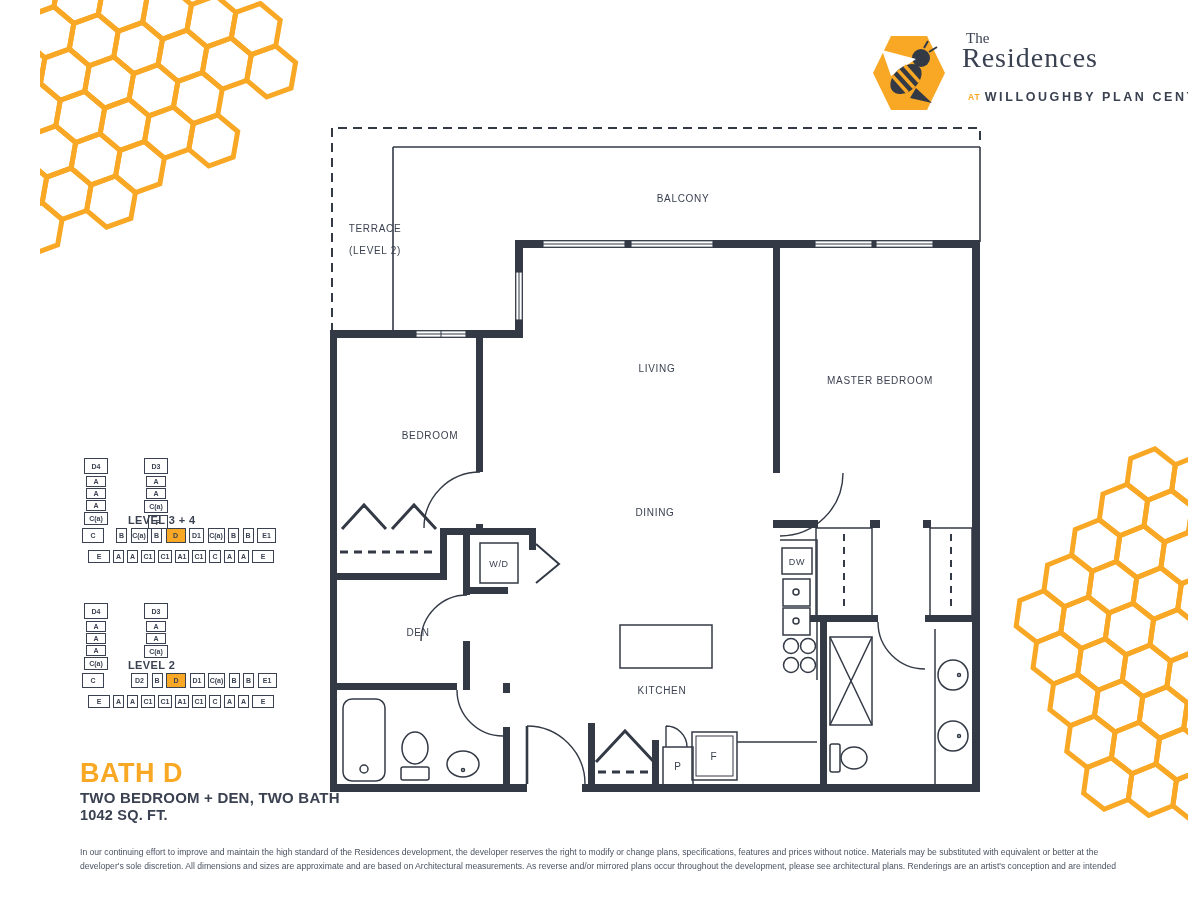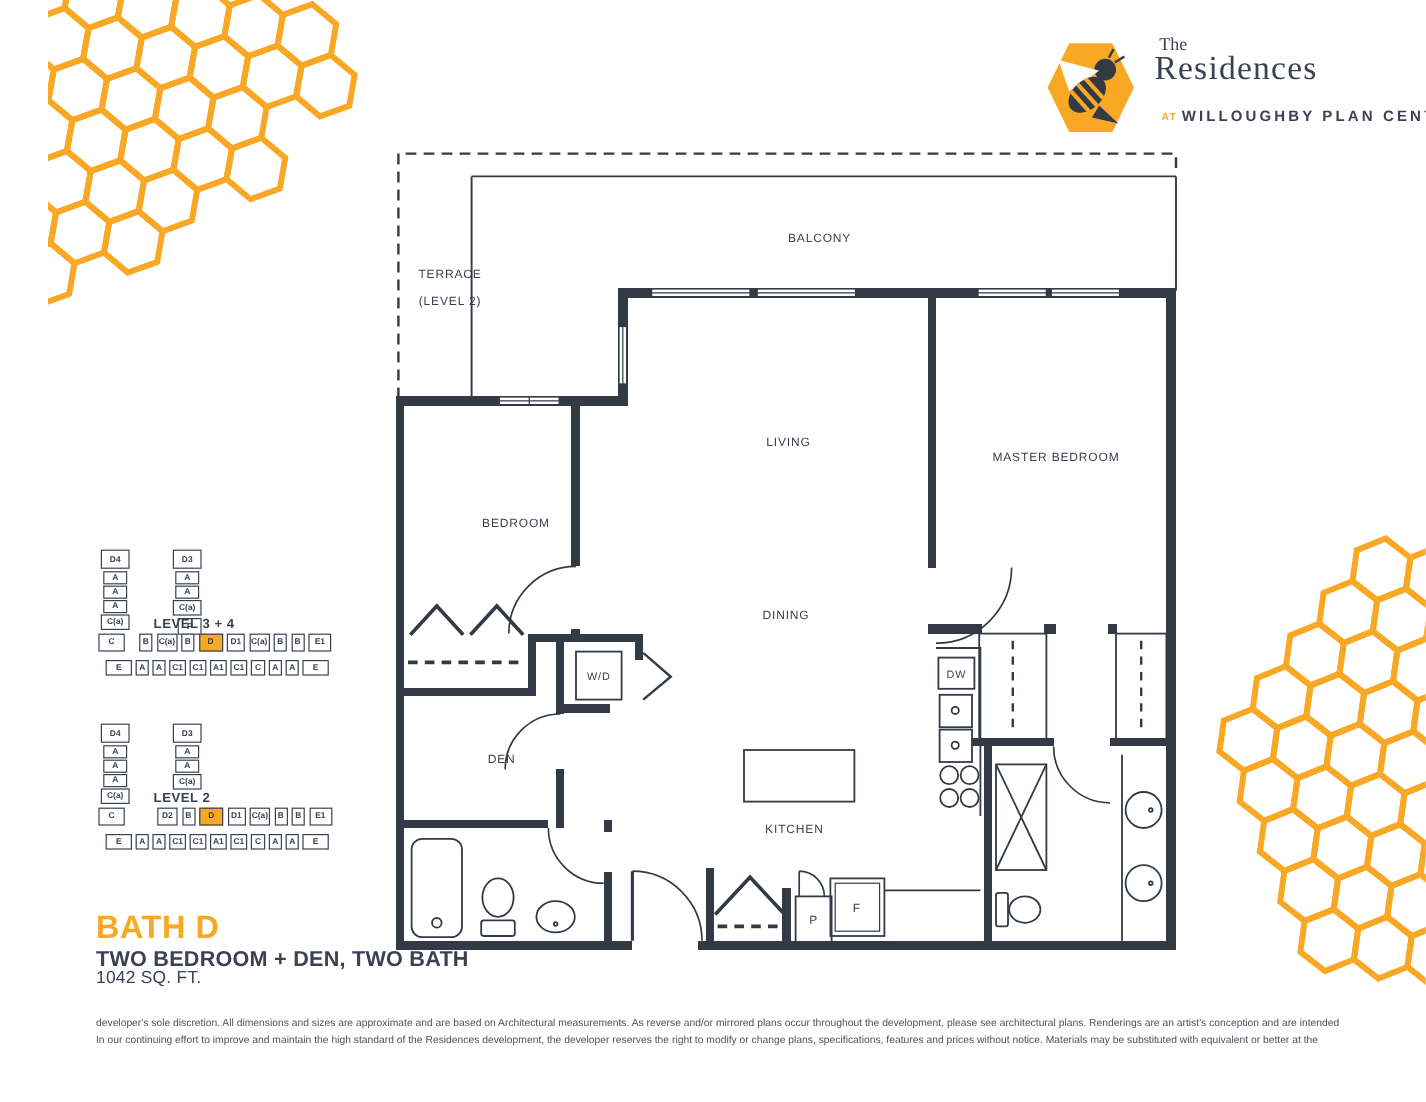--- a/index.html
+++ b/index.html
@@ -10,23 +10,23 @@
   .logo-the{position:absolute;left:926px;top:30px;font-family:"Liberation Serif",serif;
             font-size:15px;color:#3A4150;}
   .logo-name{position:absolute;left:922px;top:42px;font-family:"Liberation Serif",serif;
              font-size:28px;color:#3A4150;letter-spacing:1px;}
   .logo-tagline{position:absolute;left:928px;top:90px;font-size:12.5px;font-weight:bold;
                 color:#3A4150;letter-spacing:2.6px;white-space:nowrap;}
   .logo-tagline .at{color:#F9A825;font-size:8.5px;letter-spacing:1px;margin-right:4px;vertical-align:1px;}
   
   .plan-title{position:absolute;left:40px;top:758px;font-size:27px;font-weight:800;
               color:#F9A825;letter-spacing:.5px;}
-  .plan-sub{position:absolute;left:40px;top:789px;font-size:18px;font-weight:bold;
+  .plan-sub{position:absolute;left:40px;top:789px;font-size:15px;font-weight:bold;
             color:#3A4150;letter-spacing:.2px;}
-  .plan-area{position:absolute;left:40px;top:807px;font-size:14.5px;font-weight:normal;
+  .plan-area{position:absolute;left:40px;top:807px;font-size:14.5px;font-weight:bold;
              color:#3A4150;letter-spacing:.2px;}
   
   .disclaimer{position:absolute;left:40px;top:845px;font-size:8.6px;line-height:14px;
               color:#4A5261;}
   .disclaimer div{white-space:nowrap;}
   
   .kp-unit{position:absolute;box-sizing:border-box;border:1.2px solid #3A4150;background:#fff;
            color:#3A4150;font-size:7px;font-weight:bold;display:flex;align-items:center;
            justify-content:center;line-height:1;}
   .kp-unit.hl{background:#F9A825;}
@@ -340,17 +340,17 @@
     </g>
   </svg>
 
   <div>
     <div class="plan-title">BATH D</div>
     <div class="plan-sub">TWO BEDROOM + DEN, TWO BATH</div>
     <div class="plan-area">1042 SQ. FT.</div>
   </div>
 
   <div class="disclaimer">
+    <div>In our continuing effort to improve and maintain the high standard of the Residences development, the developer reserves the right to modify or change plans, specifications, features and prices without notice. Materials may be substituted with equivalent or better at the</div>
     <div>developer's sole discretion. All dimensions and sizes are approximate and are based on Architectural measurements. As reverse and/or mirrored plans occur throughout the development, please see architectural plans. Renderings are an artist's conception and are intended</div>
-    <div>In our continuing effort to improve and maintain the high standard of the Residences development, the developer reserves the right to modify or change plans, specifications, features and prices without notice. Materials may be substituted with equivalent or better at the</div>
   </div>
 
 </div>
 
 </body></html>

